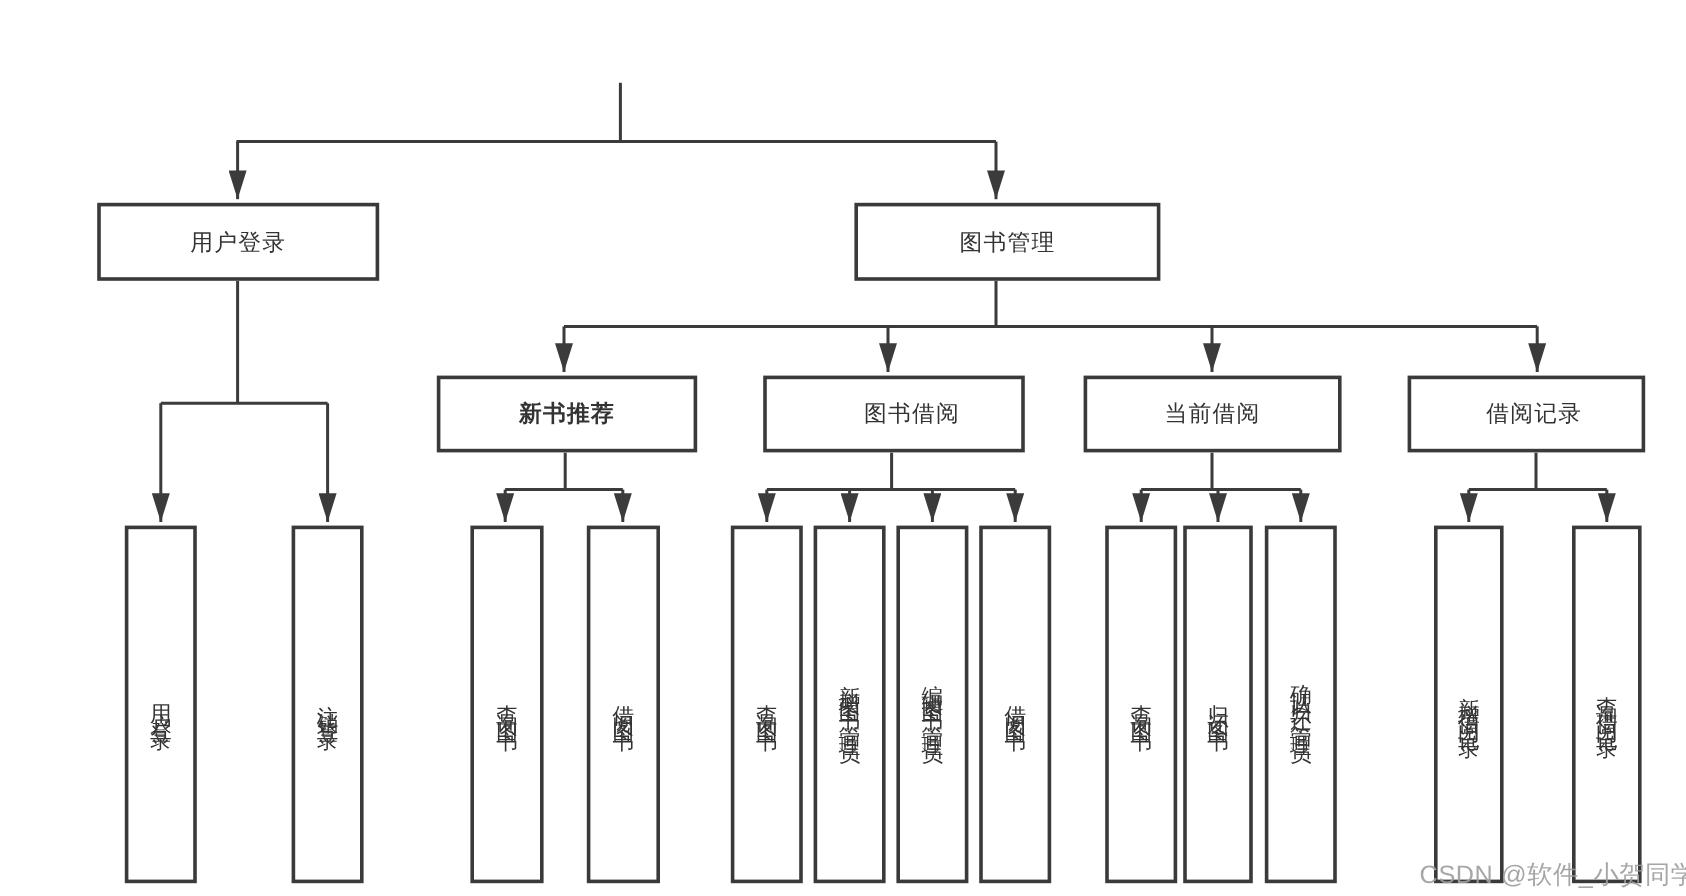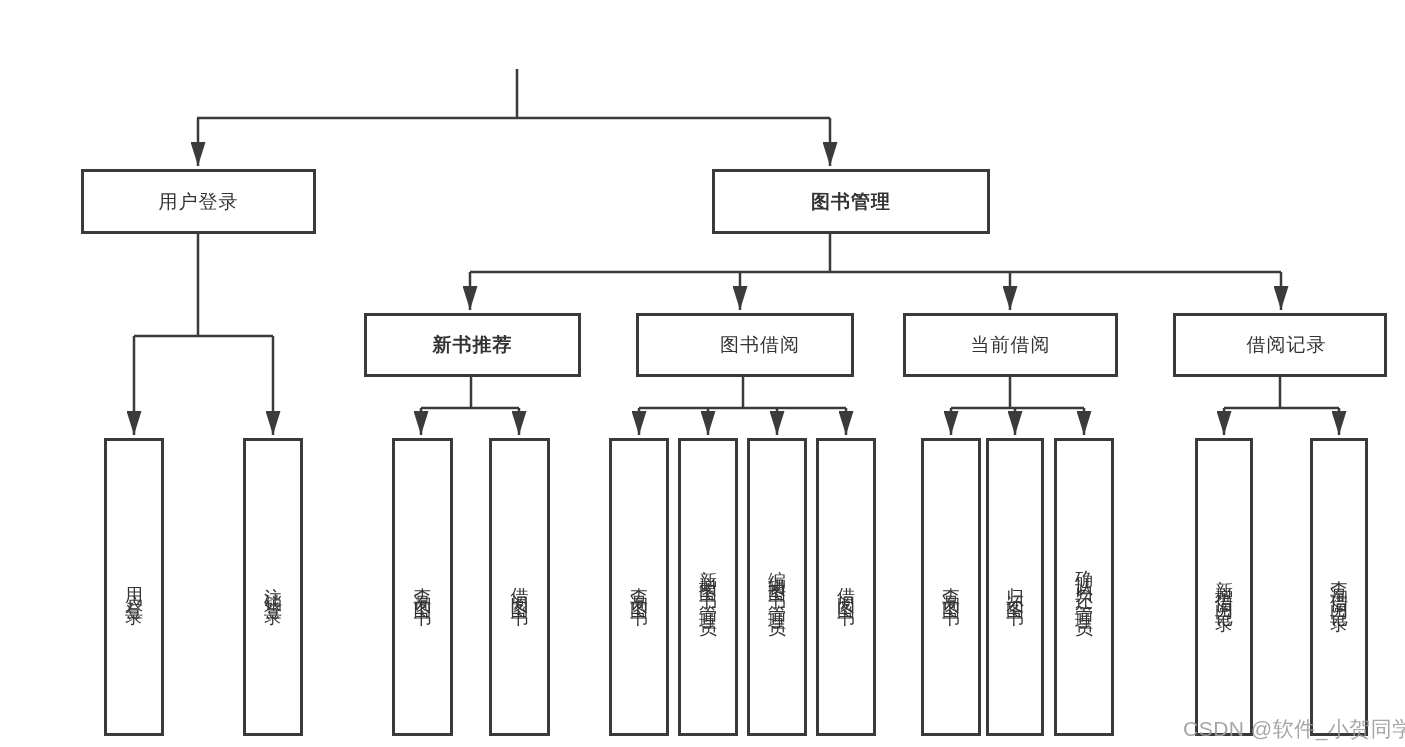--- a/index.html
+++ b/index.html
@@ -47,25 +47,25 @@
     writing-mode: vertical-lr;
     text-orientation: mixed;
     font-size: 18px;
     letter-spacing: 7px;
     line-height: 1;
     color: #333333;
   }
   
   #r  { left: 14px;   top: 13px;  width: 1007px; height: 56px; }
   #n1 { left: 81px;   top: 169px; width: 235px;  height: 65px; }
-  #n2 { left: 712px;  top: 169px; width: 278px;  height: 65px; font-weight: bold; }
+  #n2 { left: 712px;  top: 169px; width: 255px;  height: 65px; }
   #n3 { left: 364px;  top: 313px; width: 217px;  height: 64px; font-weight: bold; }
   #n4 { left: 636px;  top: 313px; width: 218px;  height: 64px; padding-left: 30px; }
   #n5 { left: 903px;  top: 313px; width: 215px;  height: 64px; }
-  #n6 { left: 1173px; top: 313px; width: 214px;  height: 64px; padding-left: 13px; }
+  #n6 { left: 1173px; top: 313px; width: 198px;  height: 64px; padding-left: 13px; }
   
   #v1  { left: 104px; }
   #v2  { left: 243px; }
   #v3  { left: 392px; width: 61px; }
   #v4  { left: 489px; width: 61px; }
   #v5  { left: 609px; }
   #v6  { left: 678px; }
   #v7  { left: 747px; }
   #v8  { left: 816px; }
   #v9  { left: 921px; }

